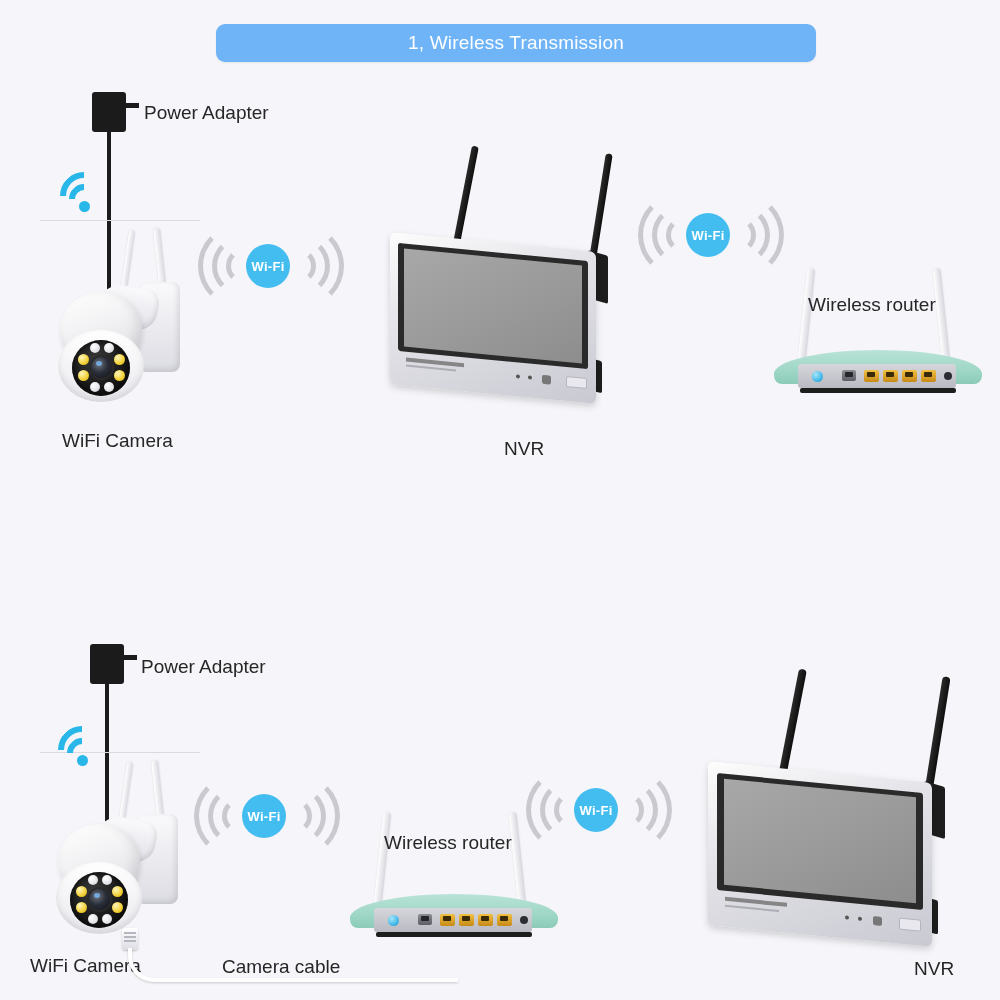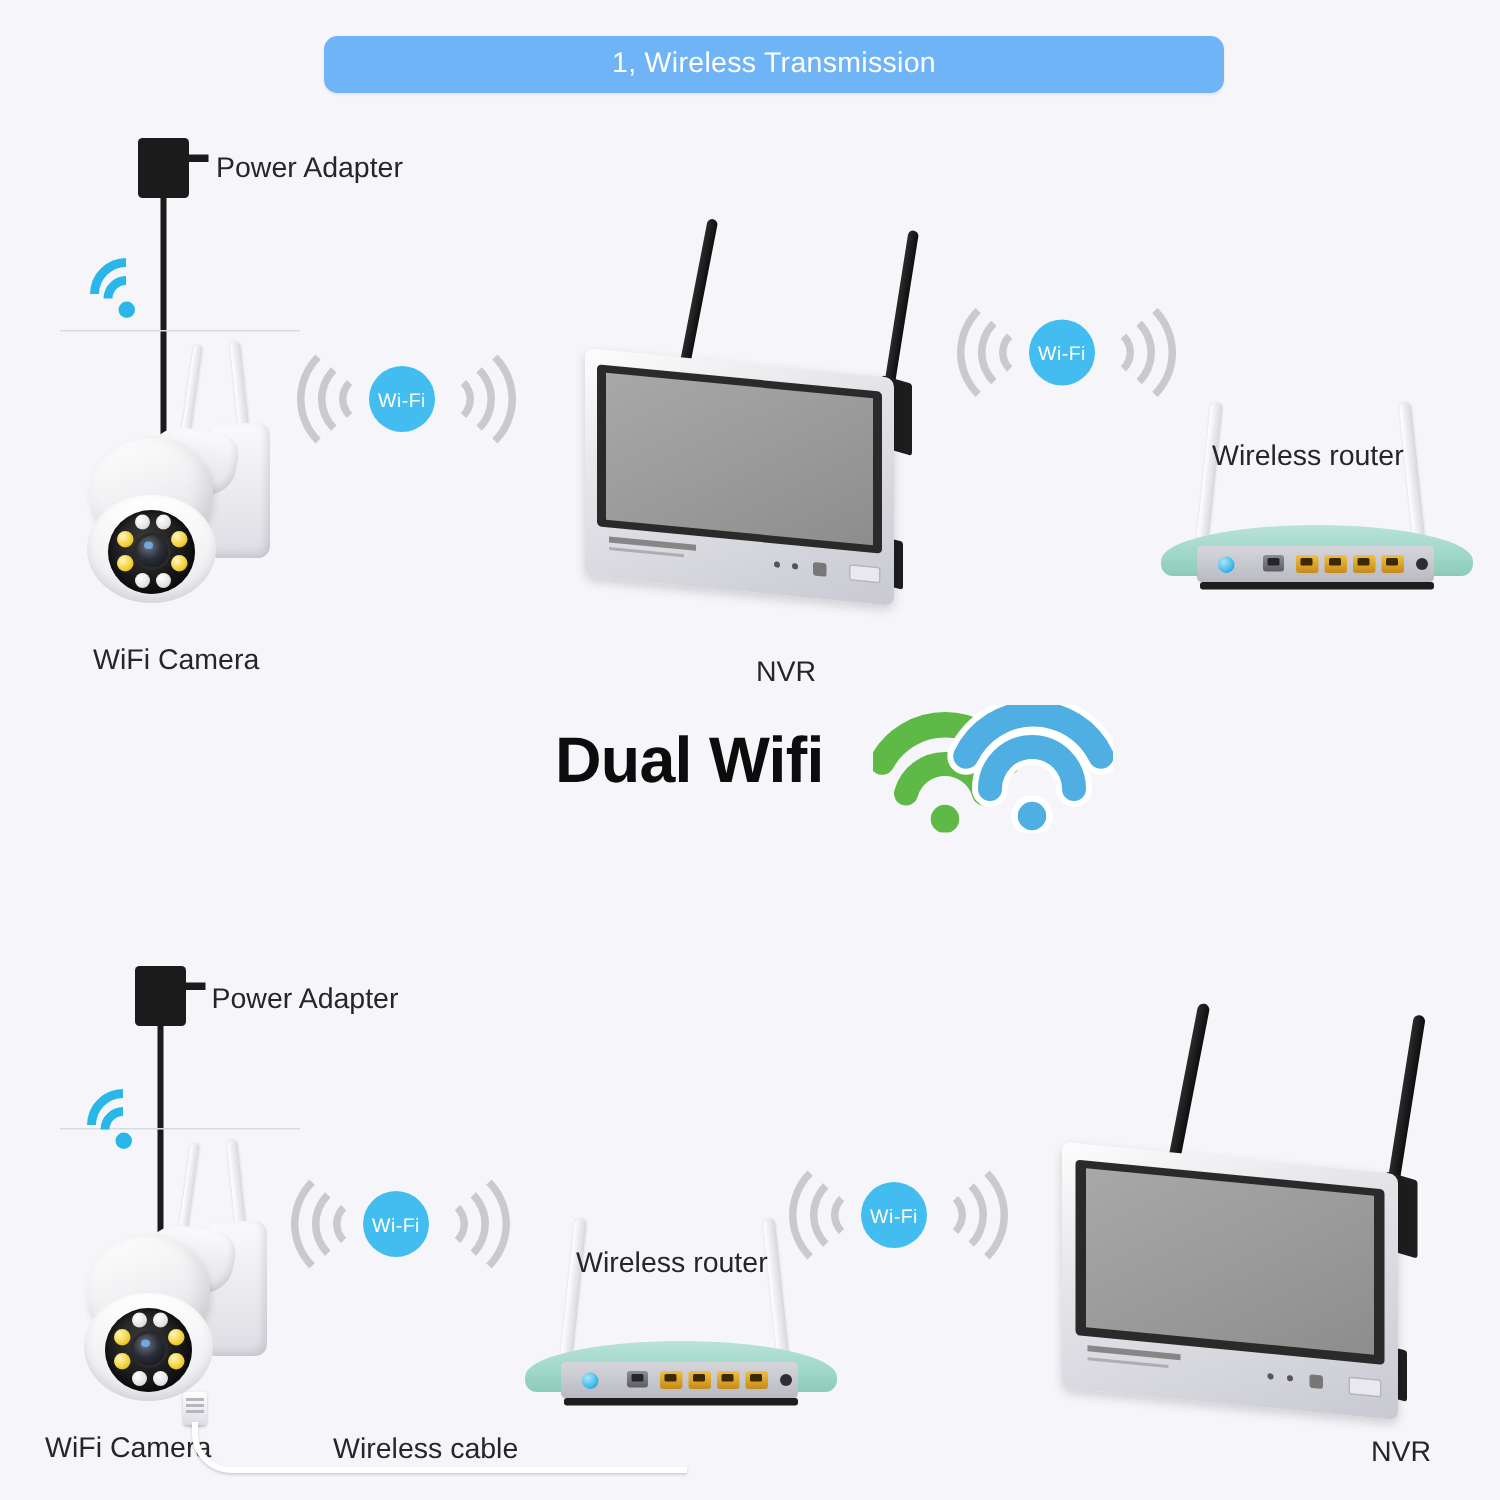--- a/index.html
+++ b/index.html
@@ -45,21 +45,21 @@
     border-bottom-color:transparent;border-left-color:transparent;border-right-color:transparent;
     transform:rotate(-45deg);box-sizing:border-box;
   }
   .wglyph .dot{position:absolute;border-radius:50%;background:#29b6e8;}
 
   
   .wifibadge{position:absolute;}
   .wifibadge .circle{
     position:absolute;border-radius:50%;background:#43bdf0;
     display:flex;align-items:center;justify-content:center;
-    color:#fff;font-weight:normal;letter-spacing:.3px;
+    color:#fff;font-weight:bold;letter-spacing:.3px;
   }
   .wifibadge .ring{
     position:absolute;border-radius:50%;
     border:5px solid transparent;box-sizing:border-box;
   }
   .wifibadge .ring.r{border-right-color:#c9c9cf;}
   .wifibadge .ring.l{border-left-color:#c9c9cf;}
 
   
   .camera{position:absolute;}
@@ -259,38 +259,20 @@
       <div class="rt-port lan" style="left:66px;top:6px;width:15px;height:12px;"></div>
       <div class="rt-port lan" style="left:85px;top:6px;width:15px;height:12px;"></div>
       <div class="rt-port lan" style="left:104px;top:6px;width:15px;height:12px;"></div>
       <div class="rt-port lan" style="left:123px;top:6px;width:15px;height:12px;"></div>
       <div class="rt-jack" style="left:146px;top:8px;width:8px;height:8px;"></div>
     </div>
     <div class="rt-base" style="left:38px;top:120px;width:156px;height:5px;"></div>
   </div>
   <div class="lbl" style="left:808px;top:294px;">Wireless router</div>
 
-  <div class="dualwifi" style="left:370px;top:470px;width:370px;height:85px;">
-    <div class="dw-text" style="left:0px;top:13px;">Dual Wifi</div>
-    <svg width="160" height="85" viewBox="0 0 160 85" style="position:absolute;left:212px;top:0px;">
-      <g transform="translate(0,4)">
-        <path d="M6,34 A48,48 0 0 1 90,34" fill="none" stroke="#5fb947" stroke-width="17" stroke-linecap="round"></path>
-        <path d="M22,55 A27,27 0 0 1 74,55" fill="none" stroke="#5fb947" stroke-width="16" stroke-linecap="round"></path>
-        <circle cx="48" cy="72" r="9.5" fill="#5fb947"></circle>
-      </g>
-      <g transform="translate(56,0)">
-        <path d="M6,34 A50,50 0 0 1 96,34" fill="none" stroke="#ffffff" stroke-width="25" stroke-linecap="round"></path>
-        <path d="M22,56 A28,28 0 0 1 78,56" fill="none" stroke="#ffffff" stroke-width="24" stroke-linecap="round"></path>
-        <circle cx="50" cy="74" r="14" fill="#ffffff"></circle>
-        <path d="M6,34 A50,50 0 0 1 96,34" fill="none" stroke="#4fafe3" stroke-width="17" stroke-linecap="round"></path>
-        <path d="M22,56 A28,28 0 0 1 78,56" fill="none" stroke="#4fafe3" stroke-width="16" stroke-linecap="round"></path>
-        <circle cx="50" cy="74" r="9.5" fill="#4fafe3"></circle>
-      </g>
-    </svg>
-  </div>
 
 
   <div class="adapter" style="left:90px;top:644px;">
     <div class="body"></div>
     <div class="prong"></div>
     <div class="cord" style="height:206px;"></div>
   </div>
   <div class="lbl" style="left:141px;top:656px;">Power Adapter</div>
 
   <div class="wall" style="left:40px;top:752px;width:160px;"></div>
@@ -323,21 +305,21 @@
     </div>
   </div>
   <div class="lbl" style="left:30px;top:955px;">WiFi Camera</div>
 
   <div class="rj45" style="left:122px;top:928px;width:16px;height:22px;">
     <i style="top:4px;"></i>
       <i style="top:8px;"></i>
       <i style="top:12px;"></i>
   </div>
   <div class="cable" style="left:128px;top:948px;width:330px;height:34px;"></div>
-  <div class="lbl" style="left:222px;top:956px;">Wireless cable</div>
+  <div class="lbl" style="left:222px;top:956px;">Camera cable</div>
 
   <div class="wifibadge" style="left:192px;top:768px;width:150px;height:96px;">
     <div class="ring l" style="left:2px;top:6px;width:84px;height:84px;"></div>
     <div class="ring l" style="left:16px;top:18px;width:60px;height:60px;"></div>
     <div class="ring l" style="left:30px;top:30px;width:36px;height:36px;"></div>
     <div class="ring r" style="left:64px;top:6px;width:84px;height:84px;"></div>
     <div class="ring r" style="left:74px;top:18px;width:60px;height:60px;"></div>
     <div class="ring r" style="left:84px;top:30px;width:36px;height:36px;"></div>
     <div class="circle" style="left:50px;top:26px;width:44px;height:44px;font-size:13px;">Wi-Fi</div>
   </div>

